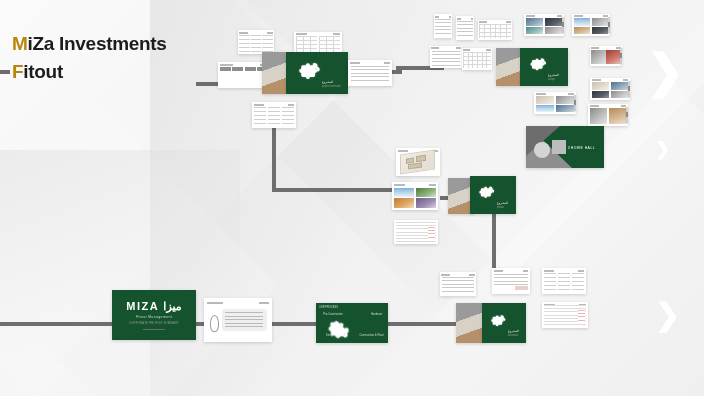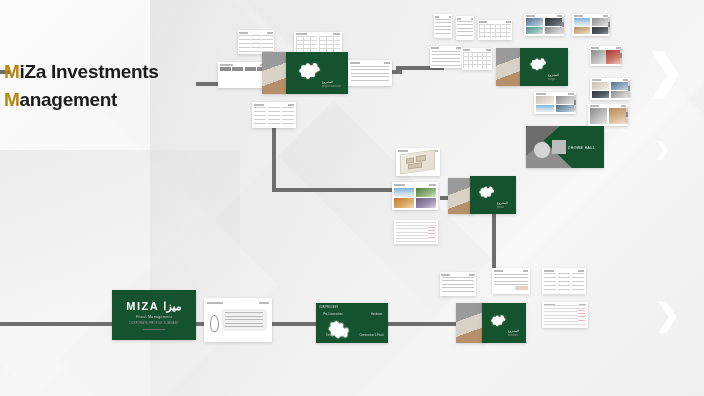--- a/index.html
+++ b/index.html
@@ -69,23 +69,22 @@
     position: absolute;
     color: #ffffff;
     font-weight: bold;
     line-height: 1;
     user-select: none;
   }
 
   
   #title {
     position: absolute;
-    left: 4px; top: 30px;
+    left: 12px; top: 30px;
     z-index: 40;
-    margin-top: 28px;
   }
   #title .line {
     font-size: 19px;
     font-weight: bold;
     letter-spacing: -0.3px;
     line-height: 1.48;
     color: #1c1c1c;
     white-space: nowrap;
   }
   #title .cap { color: #b8860b; }
@@ -286,21 +285,21 @@
   <div class="bg-shade2"></div>
 
   <div id="chevron-layer">
       <div class="chevron" style="left: 646px; top: 48px; font-size: 46px;">❯</div>
       <div class="chevron" style="left: 655px; top: 300px; font-size: 30px;">❯</div>
       <div class="chevron" style="left: 655px; top: 140px; font-size: 18px;">❯</div>
     </div>
 
   <div id="title">
     <div class="line"><span class="cap">M</span><span>iZa Investments</span></div>
-    <div class="line"><span class="cap">M</span><span>anagement</span></div>
+    <div class="line"><span class="cap">F</span><span>itout</span></div>
   </div>
 
   <div id="connector-layer">
       <div class="conn h" style="left: 196px; top: 82px; width: 30px; height: 4px; background: rgb(110, 110, 110);"></div>
       <div class="conn h" style="left: 340px; top: 70px; width: 62px; height: 4px; background: rgb(110, 110, 110);"></div>
       <div class="conn h" style="left: 396px; top: 66px; width: 48px; height: 4px; background: rgb(110, 110, 110);"></div>
       <div class="conn v" style="left: 272px; top: 120px; width: 4px; height: 70px; background: rgb(110, 110, 110);"></div>
       <div class="conn h" style="left: 272px; top: 188px; width: 132px; height: 4px; background: rgb(110, 110, 110);"></div>
       <div class="conn h" style="left: 440px; top: 196px; width: 36px; height: 4px; background: rgb(110, 110, 110);"></div>
       <div class="conn v" style="left: 492px; top: 212px; width: 4px; height: 80px; background: rgb(110, 110, 110);"></div>

